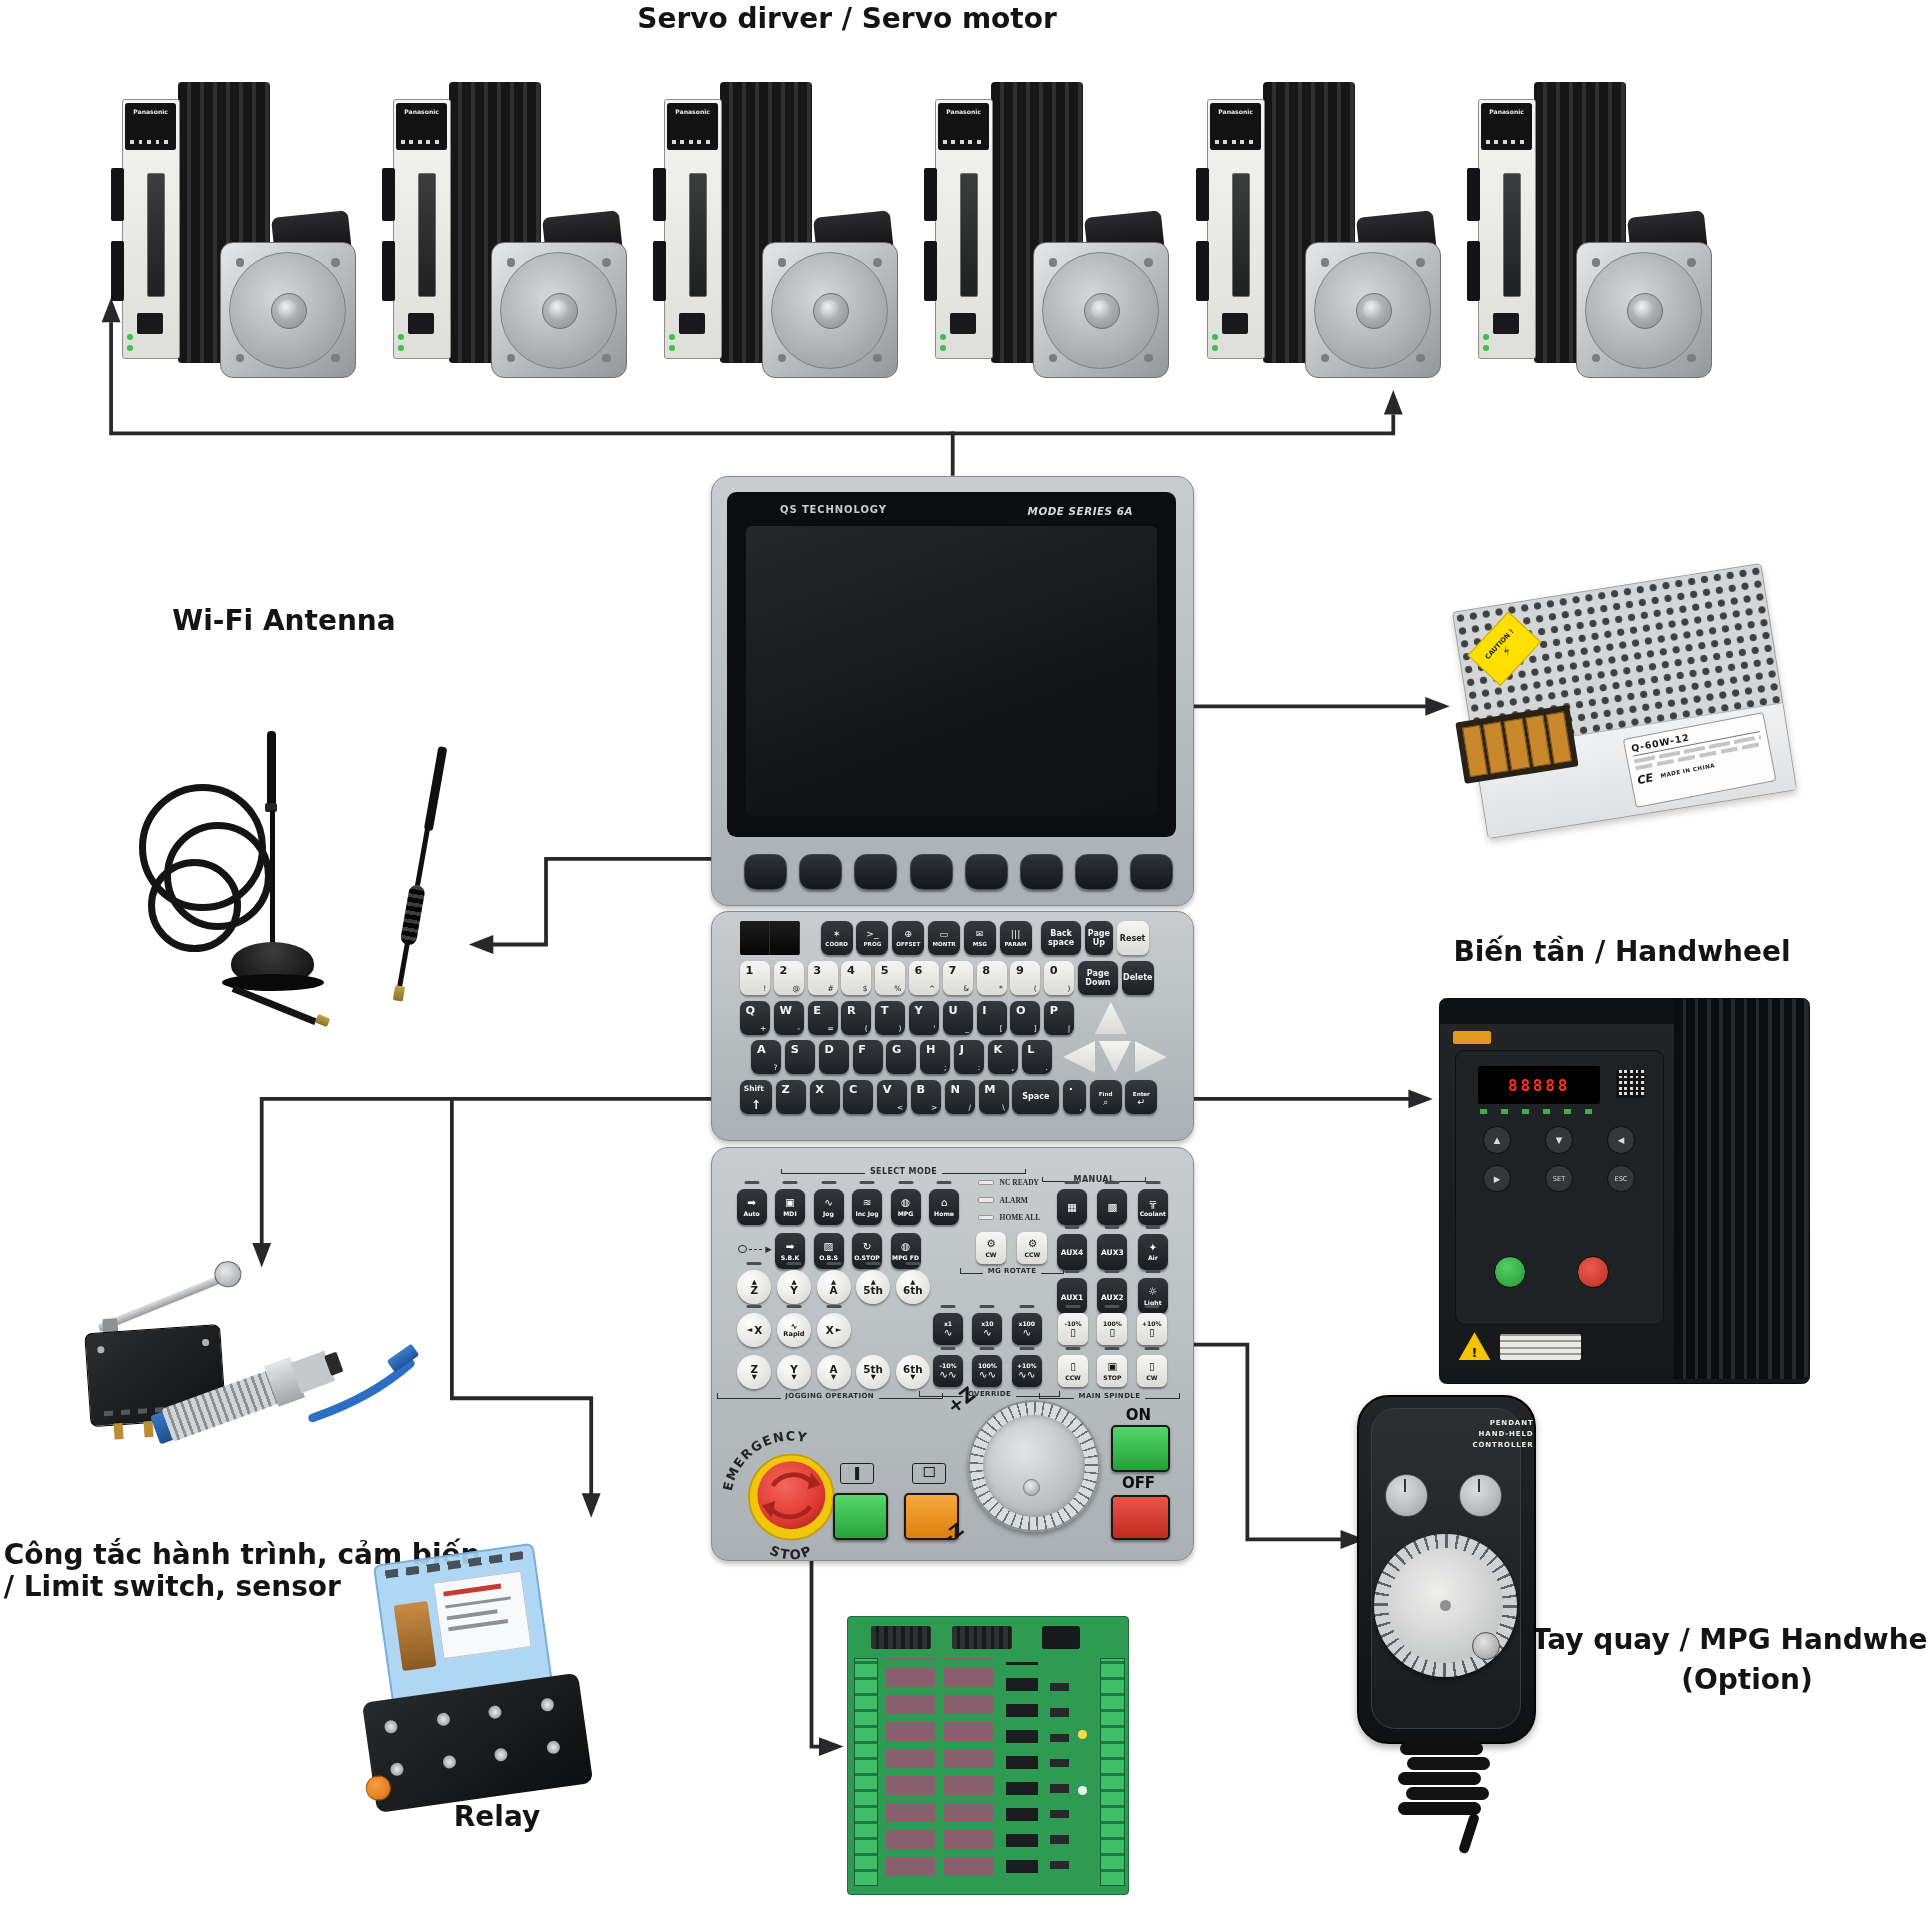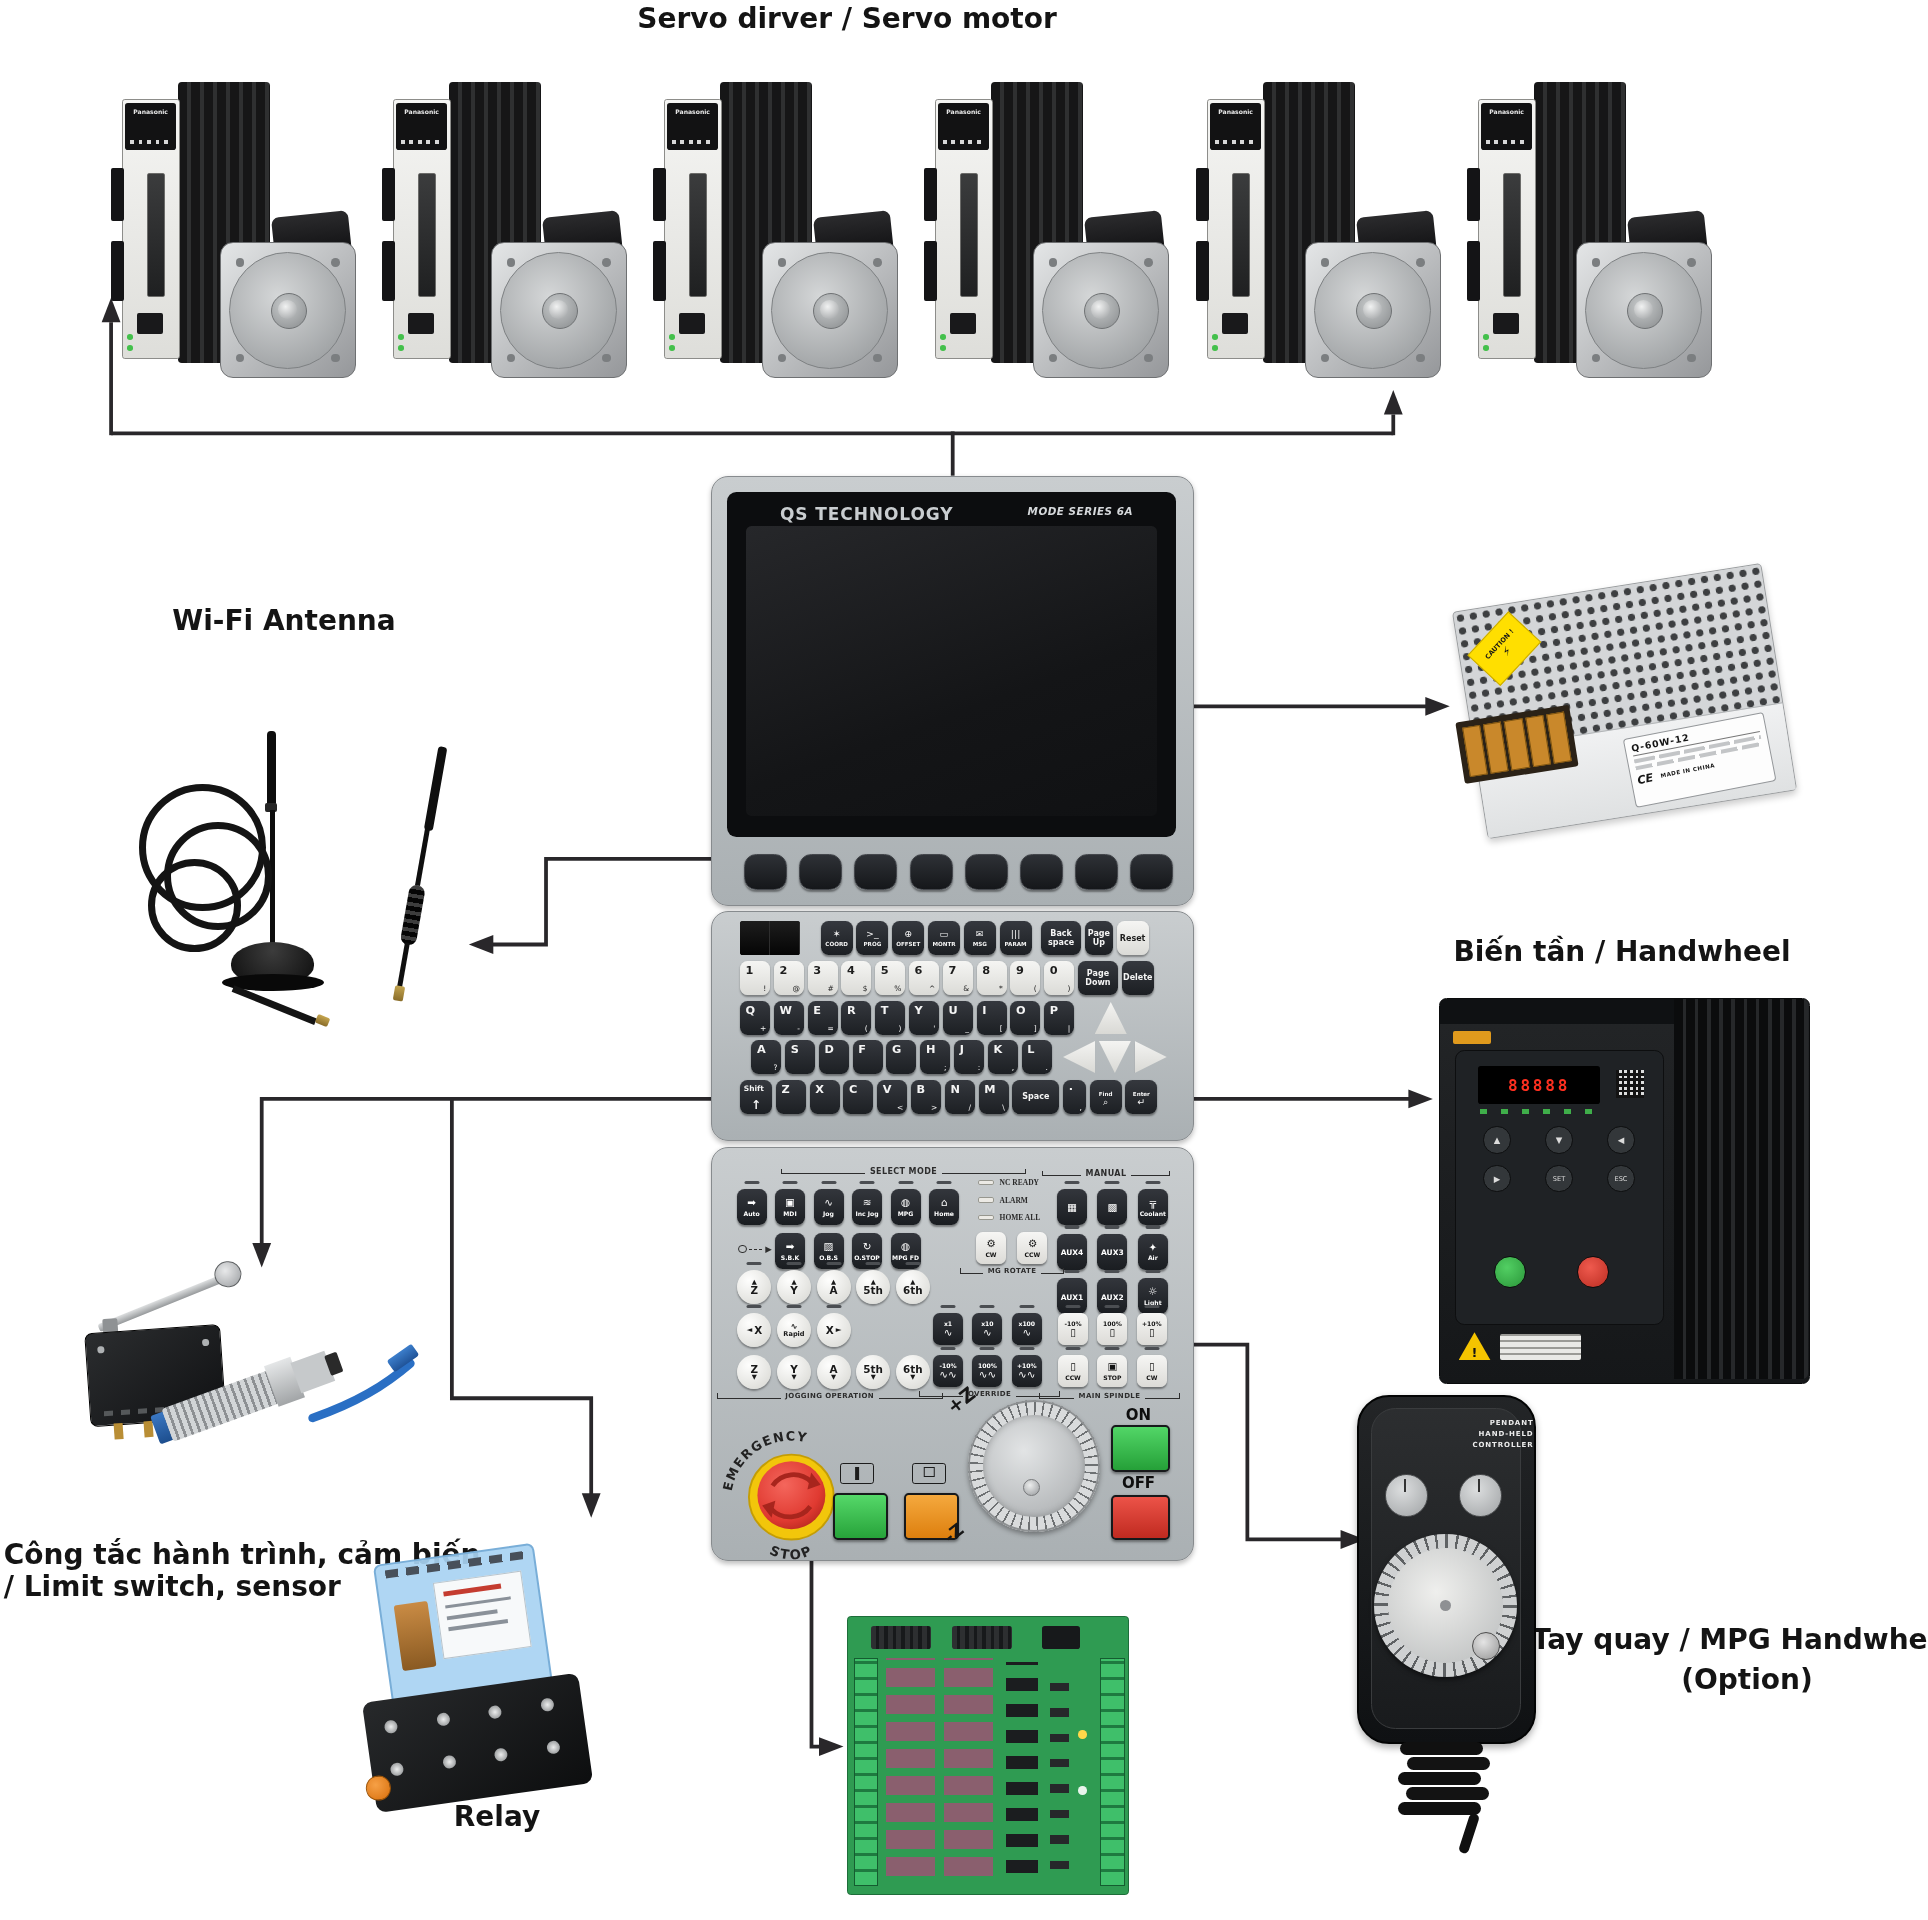--- a/index.html
+++ b/index.html
@@ -10,21 +10,21 @@
   .dlabel{position:absolute;font-weight:700;font-size:28px;color:#141414;white-space:nowrap;}
   .center{transform:translateX(-50%);text-align:center;}
   
   .unit{position:absolute;left:711px;width:483px;box-sizing:border-box;
         background:linear-gradient(180deg,#c9cdcf,#aab0b3);border:1.9px solid #878b8e;border-radius:17px;
         box-shadow:0 2.8px 5.6px rgba(0,0,0,.25);}
   #screen-unit{top:476px;height:430px;}
   #kb-unit{top:911px;height:230px;}
   #panel-unit{top:1147px;height:414px;}
   .bezel{position:absolute;left:15px;top:15px;width:449px;height:345px;background:#0c0d0f;border-radius:9.4px;}
-  .brand{position:absolute;left:53px;top:12.2px;font-size:17px;font-weight:700;color:#c9cdd0;letter-spacing:0.9px;}
+  .brand{position:absolute;left:53px;top:12.2px;font-size:10px;font-weight:700;color:#c9cdd0;letter-spacing:0.9px;}
   .model{position:absolute;right:43px;top:13px;font-size:10.4px;font-weight:700;font-style:italic;color:#d6d9dc;letter-spacing:0.5px;}
   .screen{position:absolute;left:19px;top:34px;width:411px;height:290px;border-radius:5.6px;
           background:linear-gradient(160deg,#26272a,#141517 60%,#101113);}
   #softkeys{position:absolute;left:32px;top:377px;display:flex;gap:12.2px;}
   .softkey{width:41px;height:34px;border-radius:12.2px;border:0.9px solid #44474c;
            background:linear-gradient(180deg,#2e3136,#15171a);box-shadow:0 1.9px 1.9px rgba(0,0,0,.4);}
   
   .krow{position:absolute;left:28px;display:flex;gap:3.8px;align-items:flex-start;}
   #kb-rowA{top:9.4px}#kb-rowB{top:49px}#kb-rowC{top:89px}#kb-rowD{top:128px}#kb-rowE{top:168px}
   .kdisp{width:60px;height:34px;background:#0b0b0b;border-radius:2.8px;display:flex;overflow:hidden;}
@@ -92,21 +92,21 @@
   .jog .icon{font-size:8.5px;}
   .jog .lbl{font-size:6.6px;font-weight:700;}
   .jog.row{flex-direction:row;gap:1.9px;}
   .jog .pre,.jog .post{font-size:7.5px;}
   .blabel{position:absolute;display:flex;align-items:center;gap:4.7px;font-size:8px;font-weight:700;
           color:#2d2d2d;letter-spacing:0.4px;white-space:nowrap;}
   .blabel::before,.blabel::after{content:"";height:4.7px;border-bottom:1.4px solid #2d2d2d;flex:1;}
   .blabel::before{border-left:1.4px solid #2d2d2d;}
   .blabel::after{border-right:1.4px solid #2d2d2d;}
   #sel-label{left:69px;top:19px;width:245px;}
-  #man-label{left:330px;top:21px;width:128px;}
+  #man-label{left:330px;top:27px;width:104px;}
   #mgr-label{left:248px;top:119px;width:104px;font-size:7px;}
   #ovr-label{left:207px;top:242px;width:141px;font-size:7px;}
   #ms-label{left:327px;top:244px;width:141px;font-size:7px;}
   #jog-label{left:4.7px;top:244px;width:226px;font-size:7px;}
   #estop{position:absolute;left:1.9px;top:266px;width:151px;height:151px;}
   .pushbtn{position:absolute;border:2.8px solid #17191b;border-radius:4.7px;box-shadow:0 1.9px 2.8px rgba(0,0,0,.4);}
   #btn-green{left:121px;top:345px;width:51px;height:43px;background:linear-gradient(180deg,#55d869,#27a33a);}
   #btn-orange{left:192px;top:345px;width:51px;height:43px;background:linear-gradient(180deg,#f5a93e,#dd7f0e);}
   .btnico{position:absolute;width:32px;height:19px;border:1.9px solid #1c1c1c;border-radius:2.8px;}
   #ico-g{left:128px;top:315px;}

